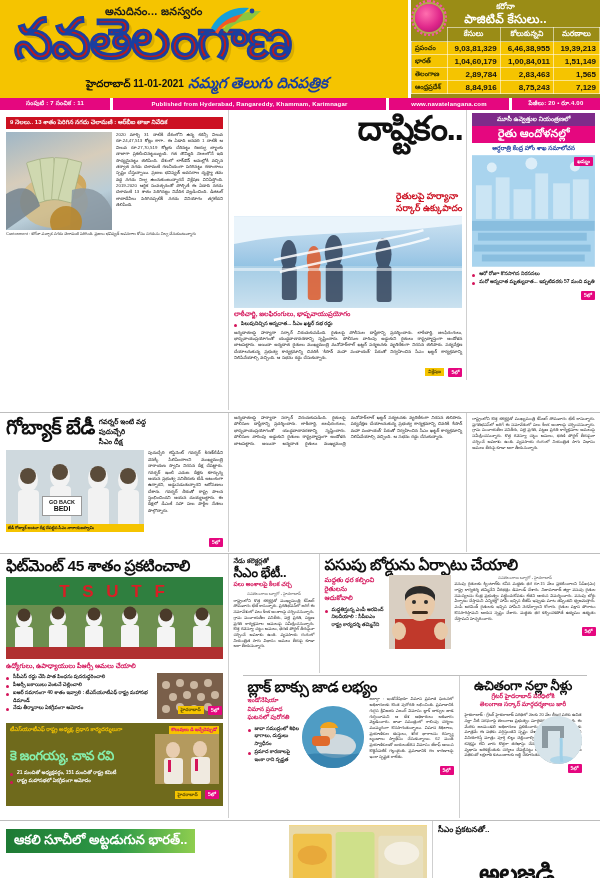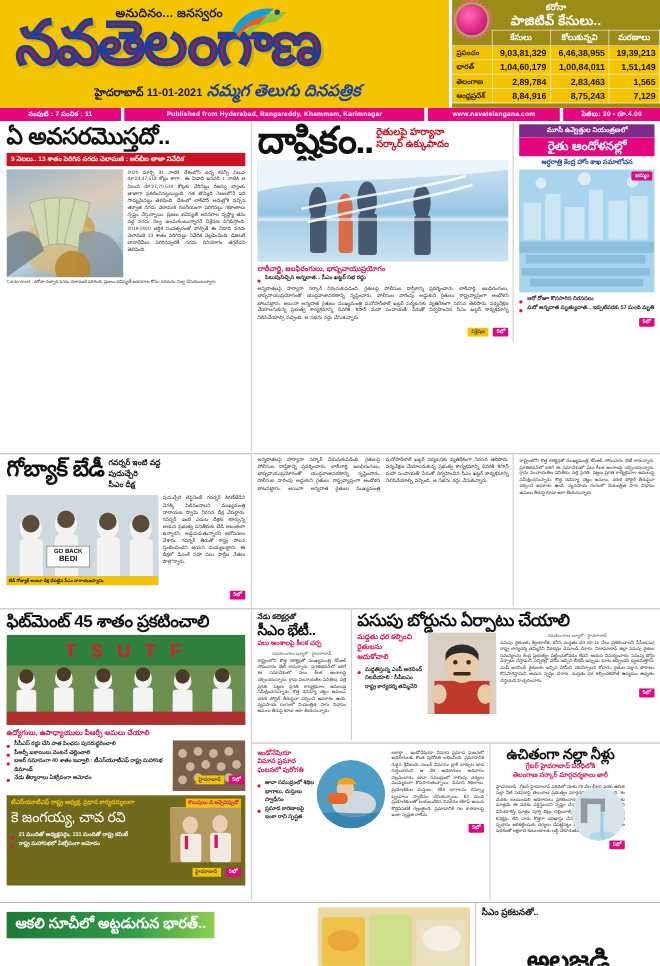--- a/index.html
+++ b/index.html
@@ -236,21 +236,20 @@
     <div class="cell s2">Published from  Hyderabad, Rangareddy, Khammam, Karimnagar</div>
     <div class="gap"></div>
     <div class="cell s3">www.navatelangana.com</div>
     <div class="gap"></div>
     <div class="cell s4">పేజీలు: 20 • రూ.4.00</div>
   </div>
 
   <div class="row" style="height:300px;">
 
     <div class="col" style="width:228px; padding:4px 5px 0 6px;">
-      <div class="hl" style="font-size:21px; letter-spacing:-.5px;">ఏ అవసరమొస్తదో..</div>
       <div style="background:#cc1122; color:#fff; font-size:6px; font-weight:bold; padding:2px 4px; margin-top:3px;">9 నెలలు.. 13 శాతం పెరిగిన నగదు చెలామణి : ఆర్‌బీఐ తాజా నివేదిక</div>
 
       <div class="row" style="margin-top:3px;">
         <div class="photo ph-money" style="width:106px; height:98px;">
           <svg viewBox="0 0 106 98" style="position:absolute;inset:0;width:100%;height:100%;">
             <ellipse cx="48" cy="70" rx="34" ry="26" fill="#d8ba7a" opacity=".75"></ellipse>
             <g fill="#cfd8b0" stroke="#9aa878" stroke-width=".6">
               <rect x="26" y="28" width="14" height="42" rx="1" transform="rotate(-16 33 49)"></rect>
               <rect x="36" y="26" width="14" height="42" rx="1" transform="rotate(-6 43 47)"></rect>
               <rect x="47" y="26" width="14" height="42" rx="1" transform="rotate(4 54 47)"></rect>
@@ -263,23 +262,23 @@
         </div>
         <div class="te-body" style="flex:1; padding-left:4px;">2020 మార్చి 31 నాటికి దేశంలోని ఉన్న కరెన్సీ విలువ రూ.24,47,513 కోట్లు కాగా.. ఈ ఏడాది జనవరి 1 నాటికి ఆ విలువ రూ.27,70,519 కోట్లకు చేరినట్టు రిజర్వు బ్యాంకు తాజాగా ప్రకటించినట్టయ్యింది. గత తొమ్మిది నెలలలోనే ఇది సాధ్యమైనట్టు తెలిపింది. దేశంలో లాక్‌డౌన్‌ అమల్లోకి వచ్చిన తర్వాత నగదు చెలామణి గణనీయంగా పెరిగినట్టు గణాంకాలు స్పష్టం చేస్తున్నాయి. ప్రజలు భవిష్యత్‌ అవసరాల దృష్ట్యా తమ వద్ద నగదు నిల్వ ఉంచుకుంటున్నారనే విశ్లేషణ వినిపిస్తోంది. 2019-2020 ఆర్థిక సంవత్సరంతో పోల్చితే ఈ ఏడాది నగదు చెలామణి 13 శాతం పెరిగినట్టు నివేదిక వెల్లడించింది. డిజిటల్‌ లావాదేవీలు పెరిగినప్పటికీ నగదు వినియోగం తగ్గలేదని తెలిపింది.</div>
       </div>
       <div class="cap">Cantonment : కరోనా వచ్చాక నగదు చెలామణి పెరిగింది. ప్రజలు భవిష్యత్‌ అవసరాల కోసం నగదును నిల్వ చేసుకుంటున్నారు</div>
     </div>
 
     <div class="col vrule" style="width:372px;">
       <div class="row">
 
         <div class="col" style="width:238px; padding:2px 4px 0 5px;">
-          <div class="row" style="align-items:flex-start;">
+          <div class="row" style="align-items:flex-end;flex-direction:column;">
             <div class="hl" style="font-size:34px; letter-spacing:-1.5px; line-height:.95;">దాష్టికం..</div>
-            <div style="padding-left:3px; padding-top:3px;">
+            <div style="padding-left:3px; padding-top:3px;margin-top:44px;">
               <div style="font-size:9px; color:#cc1122; font-weight:bold; line-height:1.25;">రైతులపై హర్యానా</div>
               <div style="font-size:9px; color:#cc1122; font-weight:bold; line-height:1.25;">సర్కార్ ఉక్కుపాదం</div>
             </div>
           </div>
 
           <div class="photo ph-crowdwater" style="height:92px; margin-top:2px;">
             <svg viewBox="0 0 229 92" style="position:absolute;inset:0;width:100%;height:100%;">
               <rect x="0" y="50" width="229" height="42" fill="#bcd9ea" opacity=".6"></rect>
               <g fill="#2b3a52" opacity=".8">
                 <ellipse cx="55" cy="40" rx="8" ry="16"></ellipse>
@@ -481,21 +480,21 @@
         </div>
       </div>
 
       <div class="olivebox" style="margin-top:4px; padding:3px 4px;">
         <div class="row" style="justify-content:space-between; align-items:flex-start;">
           <div class="olive-sub" style="flex:1;">టీఎస్‌యూటీఎఫ్‌ రాష్ట్ర అధ్యక్ష, ప్రధాన కార్యదర్శులుగా</div>
           <div style="color:#e5077f; background:#f5c400; font-size:4.6px; font-weight:bold; padding:1px 2px;">కొలువులు డి ఇచ్చేదెప్పుడో</div>
         </div>
         <div class="row" style="align-items:flex-start;">
           <div style="flex:1;">
-            <div style="font-size:13px; font-weight:normal; color:#ffffff; letter-spacing:-.3px; margin-top:1px;">కె జంగయ్య, చావ రవి</div>
+            <div style="font-size:13px; font-weight:bold; color:#86efac; letter-spacing:-.3px; margin-top:14px;">కె జంగయ్య, చావ రవి</div>
             <ul class="bullets" style="margin-top:3px;">
               <li style="color:#fff;">21 మందితో అధ్యక్షవర్గం, 151 మందితో రాష్ట్ర కమిటీ</li>
               <li style="color:#fff;">రాష్ట్ర మహాసభలో ఏకగ్రీవంగా ఆమోదం</li>
             </ul>
           </div>
           <div class="photo ph-banner" style="width:64px; height:50px; margin-left:3px;">
             <svg viewBox="0 0 64 50" style="position:absolute;inset:0;width:100%;height:100%;">
               <rect width="64" height="50" fill="#b49a5e"></rect>
               <ellipse cx="18" cy="16" rx="7" ry="8" fill="#e8cdb0"></ellipse>
                 <rect x="9" y="24" width="19" height="26" rx="3" fill="#f0eae0"></rect>
@@ -506,21 +505,21 @@
             </svg>
           </div>
         </div>
         <div style="text-align:right;">
           <span class="tagbox">హైదరాబాద్</span>
           <span class="readmore">5లో</span>
         </div>
       </div>
     </div>
 
-    <div class="col vrule" style="width:372px;">
+    <div class="col vrule" style="width:372px;align-items:center;">
       <div class="row" style="height:120px;">
 
         <div class="col" style="width:90px; padding:3px 4px 0 5px;">
           <div style="font-size:6.5px; font-weight:bold; color:#111;">నేడు కలెక్టర్లతో</div>
           <div class="hl" style="font-size:13px; letter-spacing:-.4px;">సీఎం భేటీ..</div>
           <div class="sub-red" style="font-size:6px; margin-top:1px;">పలు అంశాలపై కీలక చర్చ</div>
           <div style="font-size:4px; color:#666; margin-top:2px; text-align:center;">నవతెలంగాణ బ్యూరో - హైదరాబాద్</div>
           <div class="te-body-s" style="margin-top:1px;">రాష్ట్రంలోని కొత్త కలెక్టర్లతో ముఖ్యమంత్రి కేసీఆర్‌ సోమవారం భేటీ కానున్నారు. ప్రగతిభవన్‌లో జరిగే ఈ సమావేశంలో పలు కీలక అంశాలపై చర్చించనున్నారు. గ్రామ పంచాయతీల పనితీరు, పల్లె ప్రగతి, పట్టణ ప్రగతి కార్యక్రమాల అమలుపై సమీక్షించనున్నారు. కొత్త రెవెన్యూ చట్టం అమలు, ధరణి పోర్టల్‌ తీరుపైనా చర్చించే అవకాశం ఉంది. వ్యవసాయ రంగంలో నియంత్రిత సాగు విధానం అమలు తీరుపై కూడా ఆరా తీయనున్నారు.</div>
         </div>
 
@@ -554,20 +553,21 @@
               <div style="text-align:right;">
                 <span class="readmore">5లో</span>
               </div>
             </div>
           </div>
         </div>
       </div>
 
       <div class="row rule" style="height:145px; margin-top:2px;">
         <div class="col" style="width:216px; padding:3px 5px 0 5px;">
+          <div class="hl" style="font-size:15px; letter-spacing:-.4px;">బ్లాక్ బాక్సు జాడ లభ్యం</div>
           <div class="row" style="margin-top:2px;">
             <div style="width:52px;">
               <div class="sub-red" style="font-size:6px; line-height:1.4;">ఇండోనేషియా</div>
               <div class="sub-red" style="font-size:6px; line-height:1.4;">విమాన ప్రమాద</div>
               <div class="sub-red" style="font-size:6px; line-height:1.4;">ఘటనలో పురోగతి</div>
               <ul class="bullets" style="margin-top:3px;">
                 <li>జావా సముద్రంలో శిథిల భాగాలు, దుస్తులు స్వాధీనం</li>
                 <li>ప్రమాద కారణాలపై ఇంకా రాని స్పష్టత</li>
               </ul>
             </div>

